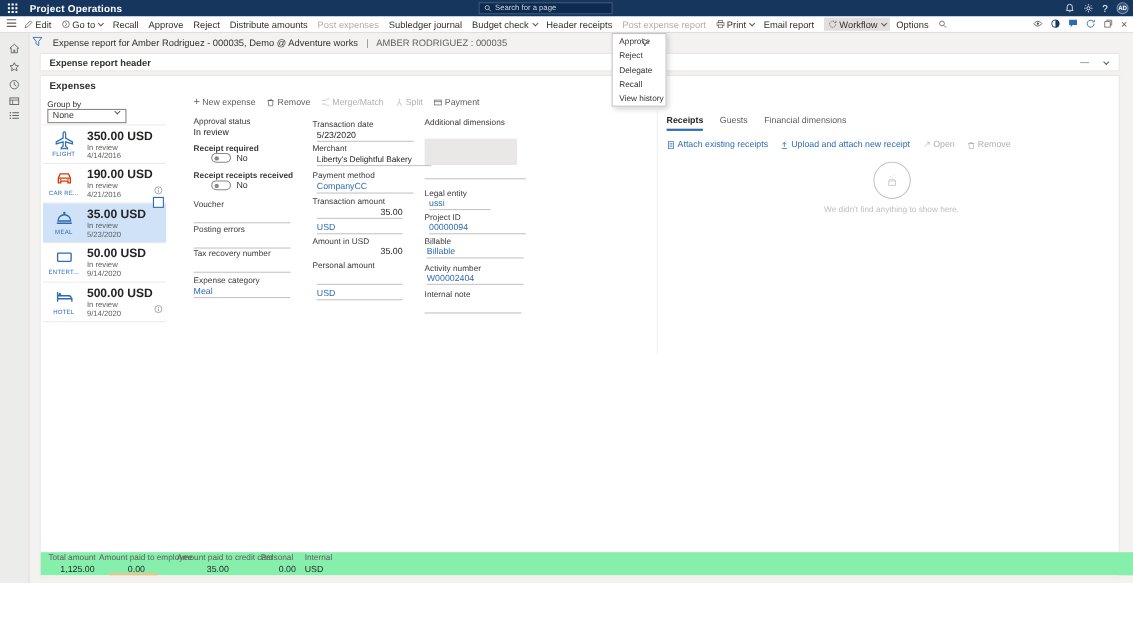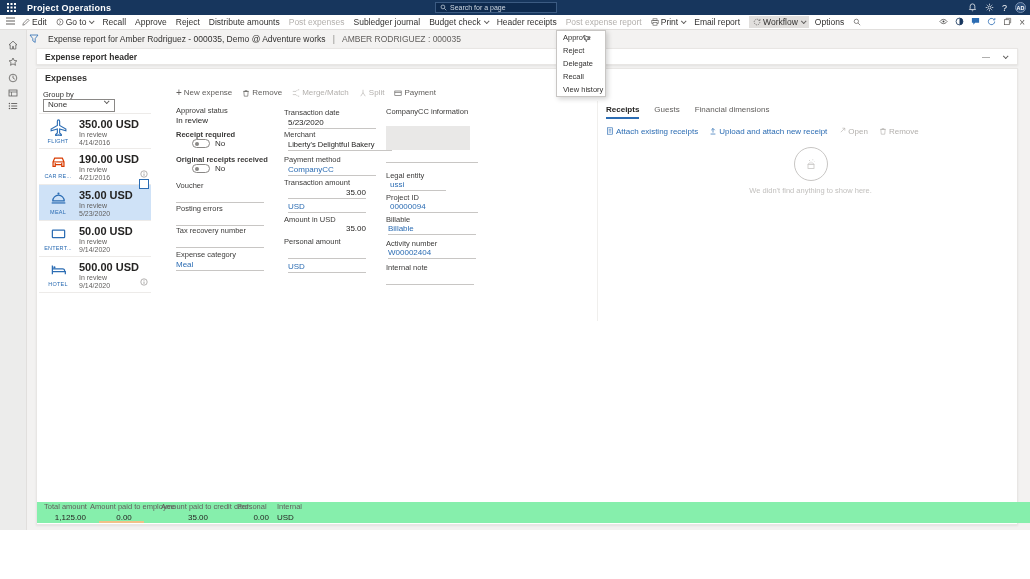--- a/index.html
+++ b/index.html
@@ -80,21 +80,21 @@
   .toggle { width:18px; height:9px; border:1px solid #8a8886; border-radius:5px; position:relative; background:#fff; }
   .toggle::after { content:""; position:absolute; left:2px; top:1.5px; width:4px; height:4px; border-radius:50%; background:#8a8886; }
   .grayarea { position:absolute; background:#e9e8e7; }
 
   
   .rpanel { position:absolute; left:560px; top:32px; width:400px; height:220px; border-left:1px solid #f0efed; }
   .rtabs { position:absolute; left:8px; top:4px; display:flex; gap:15px; font-size:8px; color:#605e5c; }
   .rtab { padding-bottom:3px; }
   .rtab.activetab { color:#252423; font-weight:bold; border-bottom:2px solid #2b6cb3; }
   .ractions { position:absolute; left:8px; top:26px; display:flex; gap:11px; font-size:8px; align-items:center; }
-  .ract { display:flex; align-items:flex-start; gap:2px; color:#2b6cb3; }
+  .ract { display:flex; align-items:center; gap:2px; color:#2b6cb3; }
   .ract svg { color:#2b6cb3; }
   .ract.disabled { color:#b3b0ad; } .ract.disabled svg { color:#b3b0ad; }
   .empty { position:absolute; left:130px; top:46px; width:165px; text-align:center; }
   .ecircle { width:34px; height:34px; border:1px solid #c8c6c4; border-radius:50%; margin:0 auto; display:flex; align-items:center; justify-content:center; color:#c8c6c4; }
   .emsg { margin-top:5px; font-size:7.5px; color:#c2c0be; }
 
   
   .totals { position:absolute; left:0; bottom:1px; width:1004px; height:21px; background:#86efac; }
   .tgroup { position:absolute; top:0; }
   .tlabel { font-size:7.5px; color:#605e5c; white-space:nowrap; }
@@ -406,21 +406,21 @@
           </span>
       </div>
 
       <span class="flabel" style="left:139px;top:37px">Approval status</span>
       <span class="fval noline" style="left:139px;top:46px">In review</span>
       <span class="flabel" style="left:139px;top:61px;font-weight:bold">Receipt required</span>
       <span class="togglerow" style="left:139px;top:70px">
           <span class="toggle"></span>
           <span>No</span>
         </span>
-      <span class="flabel" style="left:139px;top:86px;font-weight:bold">Original receipts received</span>
+      <span class="flabel" style="left:139px;top:86px;font-weight:bold">Receipt receipts received</span>
       <span class="togglerow" style="left:139px;top:95px">
           <span class="toggle"></span>
           <span>No</span>
         </span>
       <span class="flabel" style="left:139px;top:112px">Voucher</span>
       <span class="fval" style="left:139px;top:122px"></span>
       <span class="flabel" style="left:139px;top:135px">Posting errors</span>
       <span class="fval" style="left:139px;top:145px"></span>
       <span class="flabel" style="left:139px;top:157px">Tax recovery number</span>
       <span class="fval" style="left:139px;top:167px"></span>
@@ -435,21 +435,21 @@
       <span class="fval lnk" style="left:251px;top:95px">CompanyCC</span>
       <span class="flabel" style="left:247px;top:109px">Transaction amount</span>
       <span class="fval num" style="left:251px;top:118px;width:78px">35.00</span>
       <span class="fval lnk" style="left:251px;top:132px;width:78px">USD</span>
       <span class="flabel" style="left:247px;top:146px">Amount in USD</span>
       <span class="fval num noline" style="left:251px;top:154px;width:78px">35.00</span>
       <span class="flabel" style="left:247px;top:168px">Personal amount</span>
       <span class="fval" style="left:251px;top:178px;width:78px"></span>
       <span class="fval lnk" style="left:251px;top:192px;width:78px">USD</span>
 
-      <span class="flabel" style="left:349px;top:38px">CompanyCC information</span>
+      <span class="flabel" style="left:349px;top:38px">Additional dimensions</span>
       <div class="grayarea" style="left:349px;top:57px;width:84px;height:24px"></div>
       <span class="fval" style="left:349px;top:82px;width:92px"></span>
       <span class="flabel" style="left:349px;top:102px">Legal entity</span>
       <span class="fval lnk" style="left:353px;top:110px;width:56px">ussi</span>
       <span class="flabel" style="left:349px;top:124px">Project ID</span>
       <span class="fval lnk" style="left:353px;top:132px">00000094</span>
       <span class="flabel" style="left:349px;top:146px">Billable</span>
       <span class="fval lnk" style="left:351px;top:154px">Billable</span>
       <span class="flabel" style="left:349px;top:170px">Activity number</span>
       <span class="fval lnk" style="left:351px;top:178px">W00002404</span>

